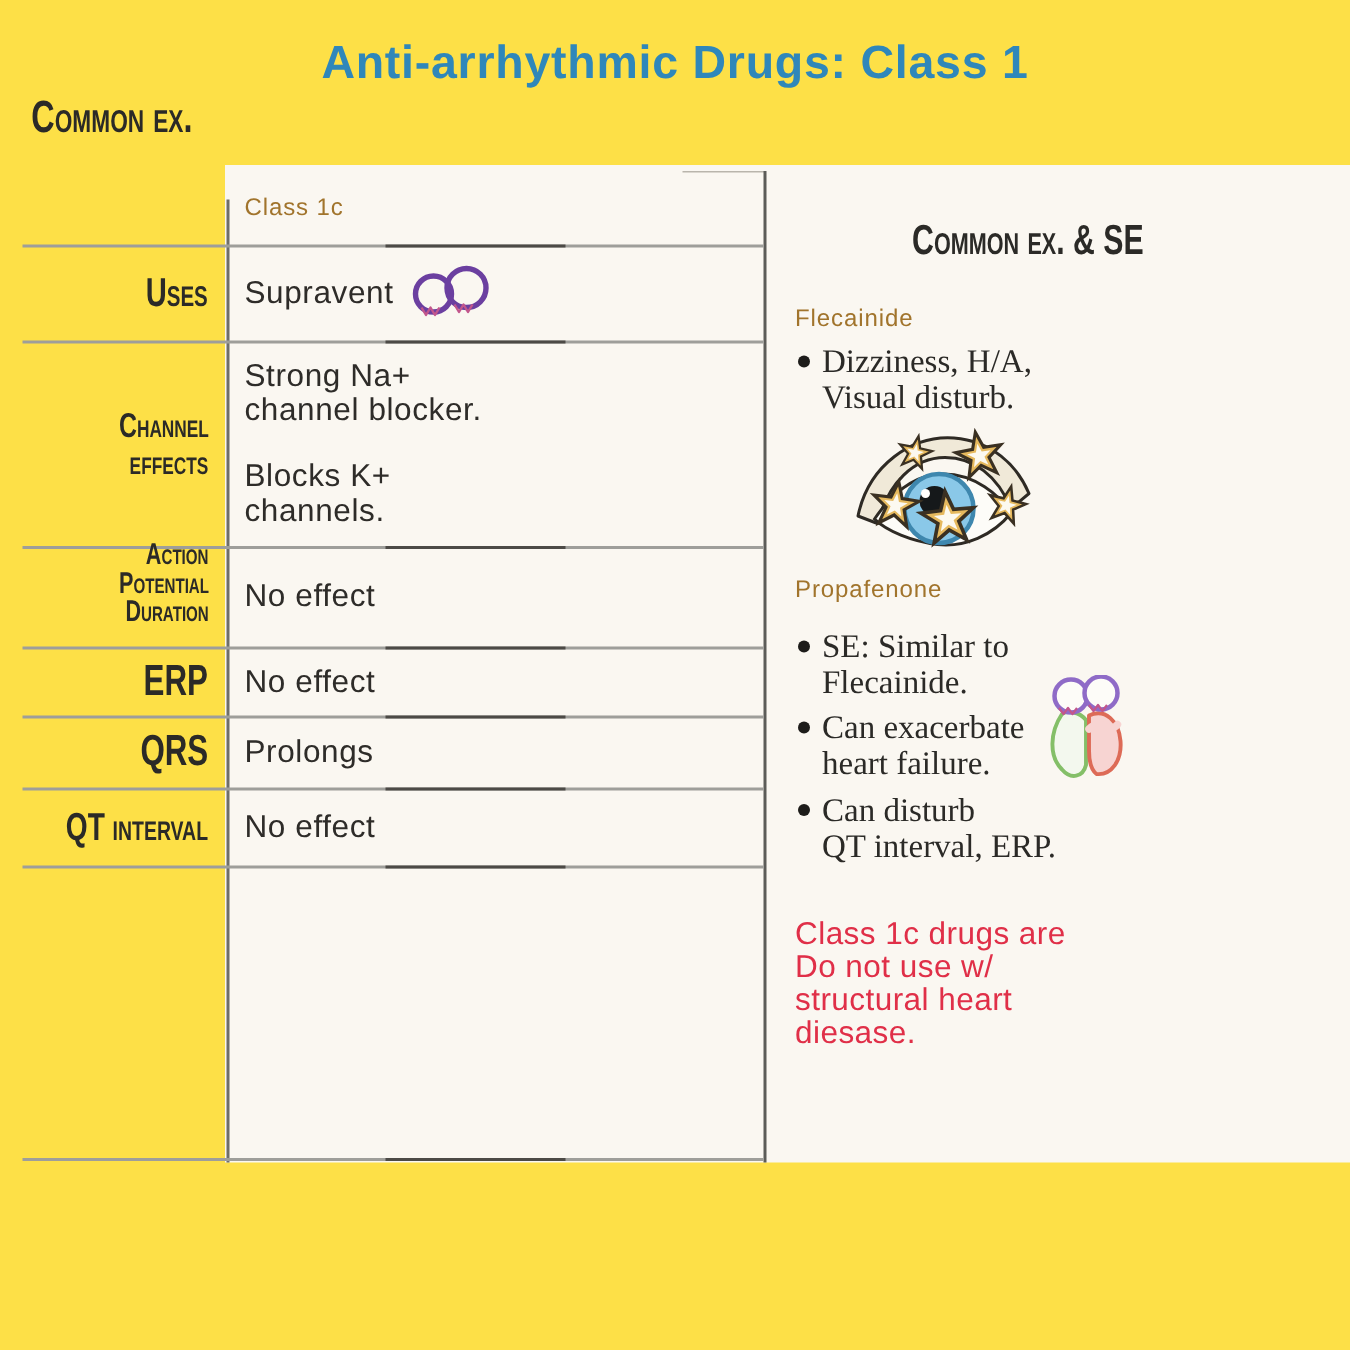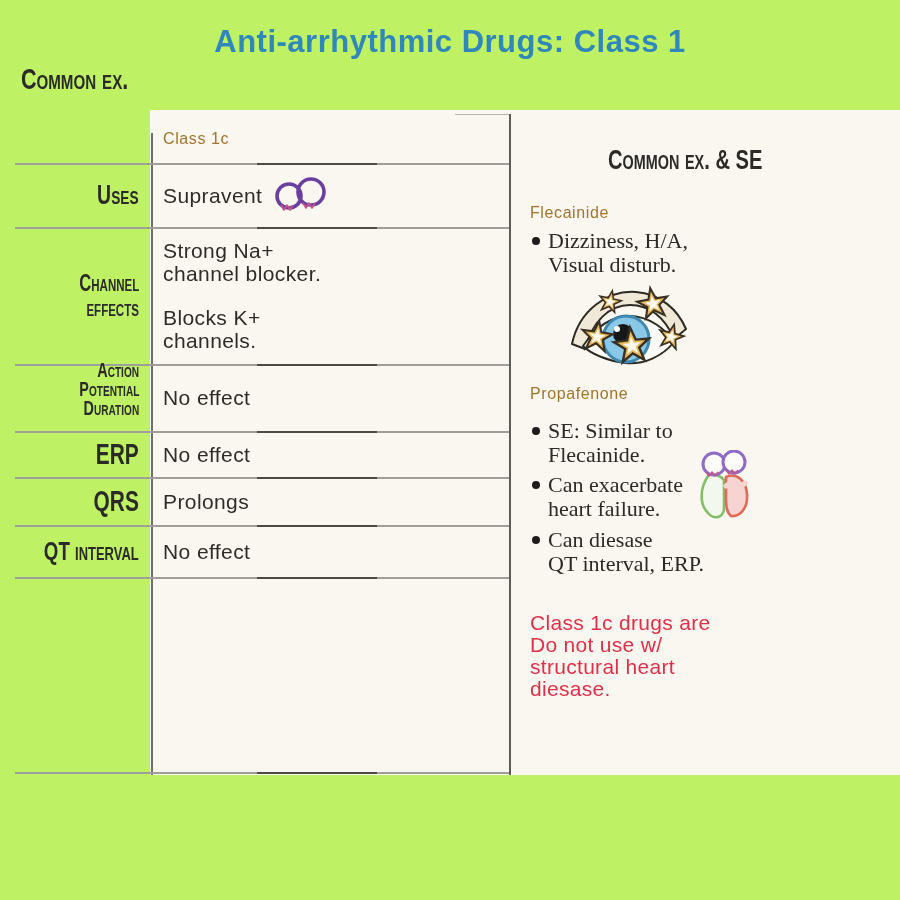--- a/index.html
+++ b/index.html
@@ -1,19 +1,19 @@
 <!DOCTYPE html>
 <html><head>
 <meta charset="utf-8">
 <style>
   * { margin:0; padding:0; box-sizing:border-box; }
   html,body { background:#ffffff; }
   #page {
     position:relative; width:900px; height:900px;
-    background:#bef264; overflow:hidden;
+    background:#fde047; overflow:hidden;
     font-family:"Liberation Sans", sans-serif;
     color:#2d2b28;
   }
   
   .title {
     position:absolute; top:24px; left:0; width:900px;
     text-align:center; font-size:31px; font-weight:700;
     letter-spacing:0.5px; color:#2f87ba;
   }
   .subtitle {
@@ -209,21 +209,21 @@
   <div class="bullet" style="top:473px;">
     <span class="dot"></span>
     <span>
       <span>Can exacerbate</span><br>
       <span>heart failure.</span>
     </span>
   </div>
   <div class="bullet" style="top:528px;">
     <span class="dot"></span>
     <span>
-      <span>Can diesase</span><br>
+      <span>Can disturb</span><br>
       <span>QT interval, ERP.</span>
     </span>
   </div>
 
   <svg class="icon-abs" style="left:697px; top:450px;" width="56" height="72" viewBox="0 0 56 72">
 
     <path d="M11,26 C3,38 2,54 11,63 C17,70 25,68 27,60 L27,30 C23,25 15,23 11,26 Z" fill="#f3f8ee" stroke="#84bf68" stroke-width="2.6" stroke-linejoin="round"></path>
     <path d="M29,27 C40,22 49,31 50,44 C51,57 44,67 34,66 C30,63 29,57 29,50 Z" fill="#f7d4d2" stroke="#dd6b57" stroke-width="2.6" stroke-linejoin="round"></path>
     <path d="M29,36 q5,-5 10,-2 q6,3 9,-1" fill="none" stroke="#f7d4d2" stroke-width="5" stroke-linecap="round"></path>
 

